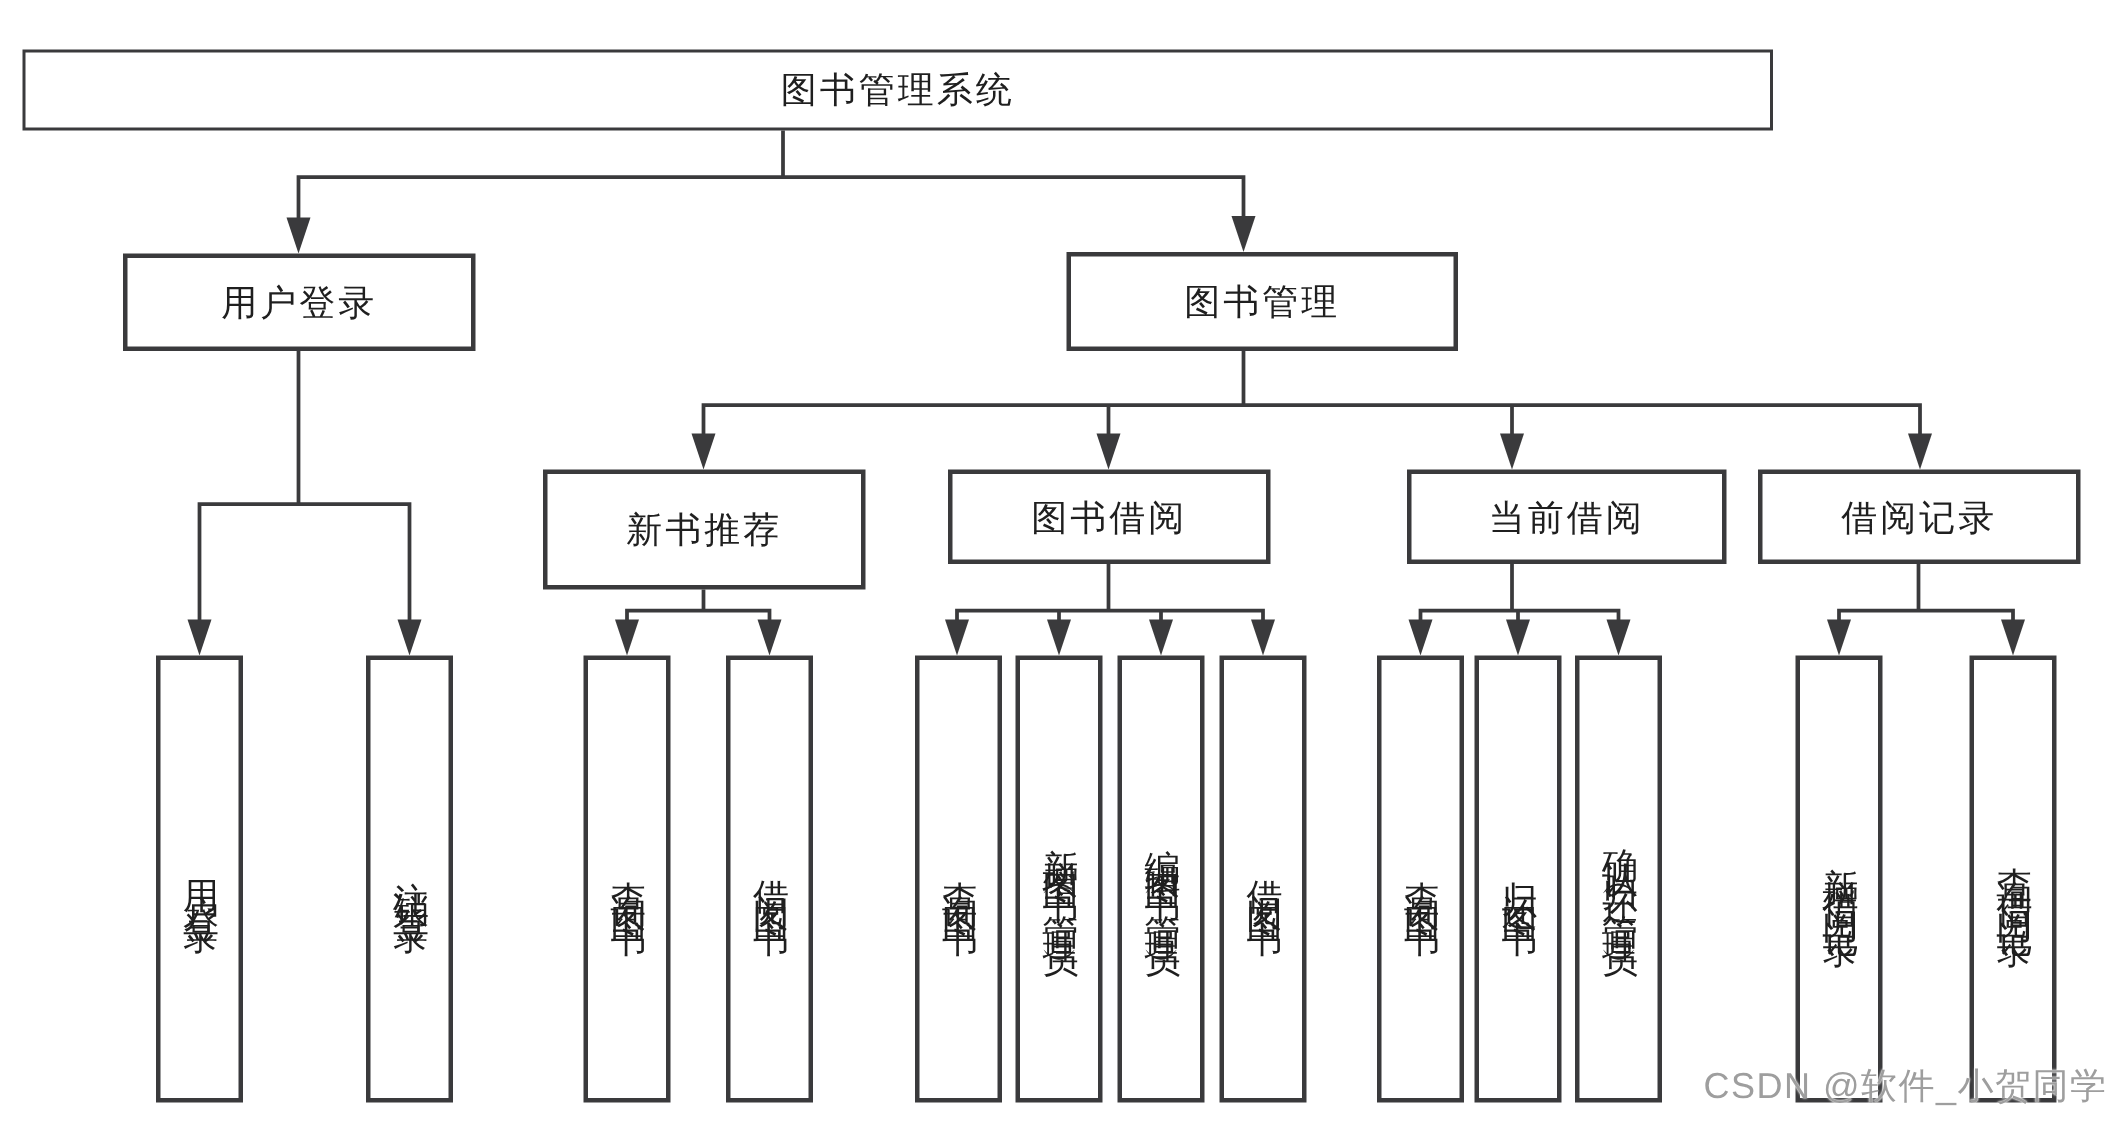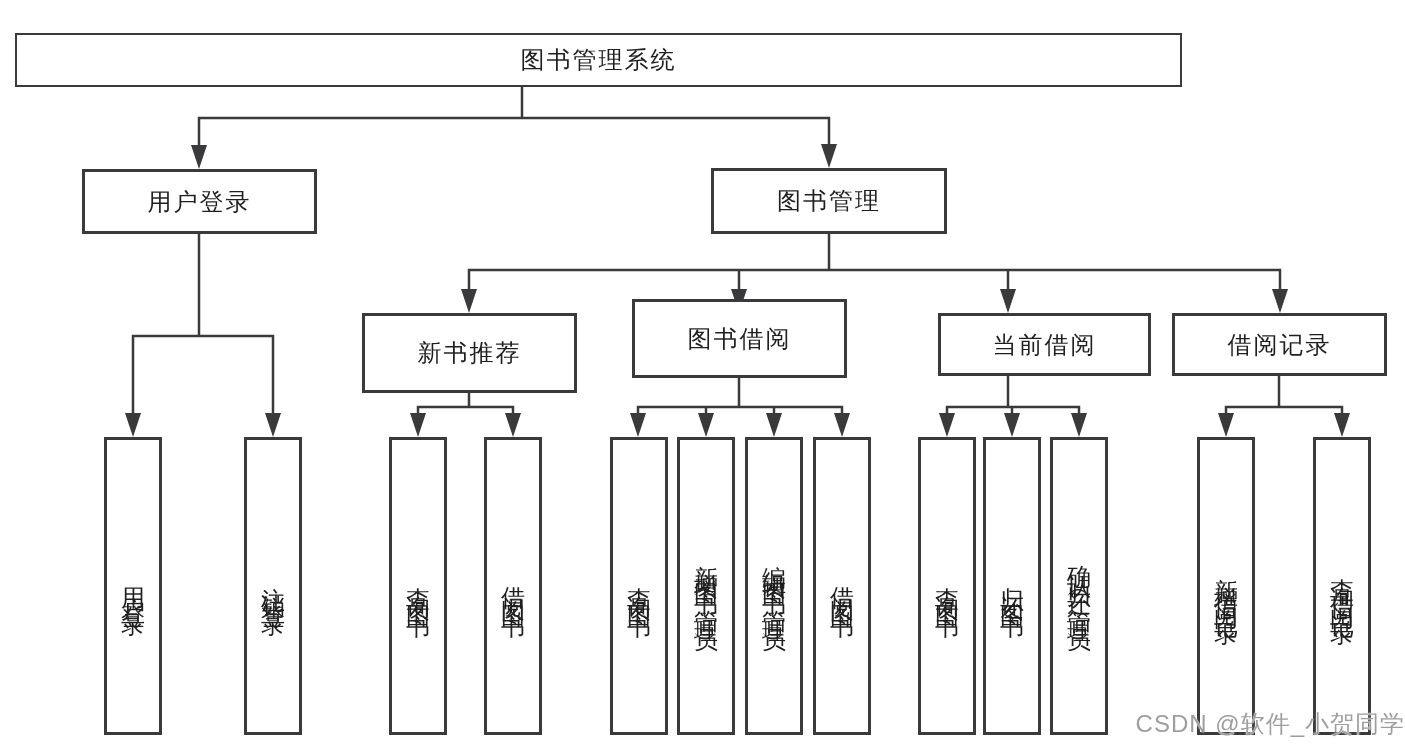--- a/index.html
+++ b/index.html
@@ -97,28 +97,28 @@
   </g>
 </svg>
 
 <div class="node root" style="left:15px;top:13px;width:1167px;height:54px;margin-top:20px;">
   <span>图书管理系统</span>
 </div>
 
 <div class="node" style="left:82px;top:169px;width:235px;height:65px;">
   <span>用户登录</span>
 </div>
-<div class="node" style="left:711px;top:168px;width:236px;height:66px;">
+<div class="node" style="left:711px;top:168px;width:261px;height:66px;">
   <span>图书管理</span>
 </div>
 
 <div class="node" style="left:362px;top:313px;width:215px;height:80px;">
   <span>新书推荐</span>
 </div>
-<div class="node" style="left:632px;top:299px;width:215px;height:79px;">
+<div class="node" style="left:632px;top:313px;width:215px;height:63px;">
   <span>图书借阅</span>
 </div>
 <div class="node" style="left:902px;top:313px;width:213px;height:63px;margin-left:36px;">
   <span>当前借阅</span>
 </div>
 <div class="node" style="left:1172px;top:313px;width:215px;height:63px;">
   <span>借阅记录</span>
 </div>
 
 <div class="node leaf" style="left:104px;top:437px;width:58px;height:298px;">

